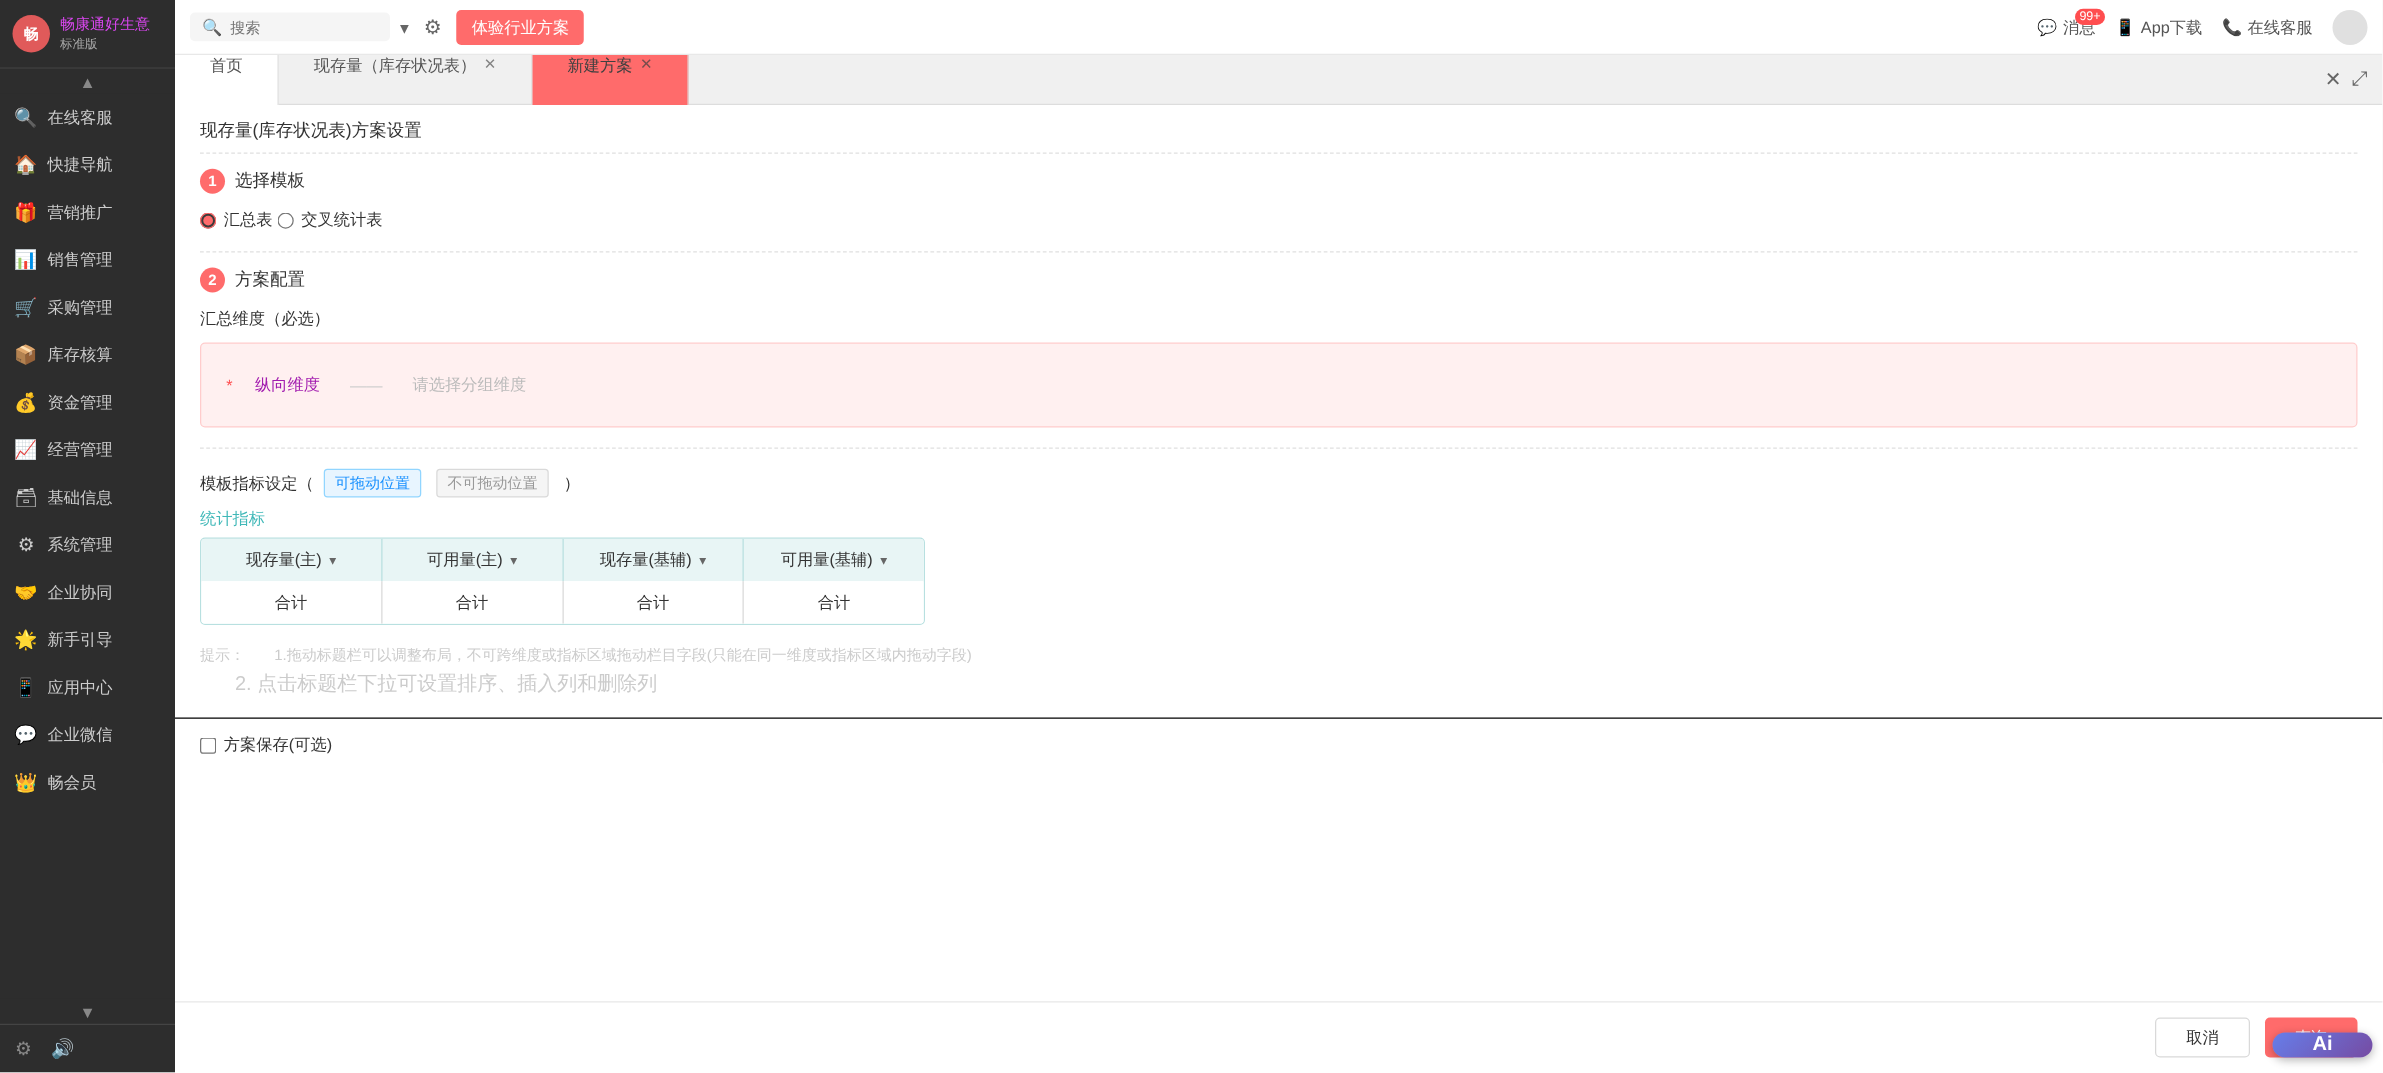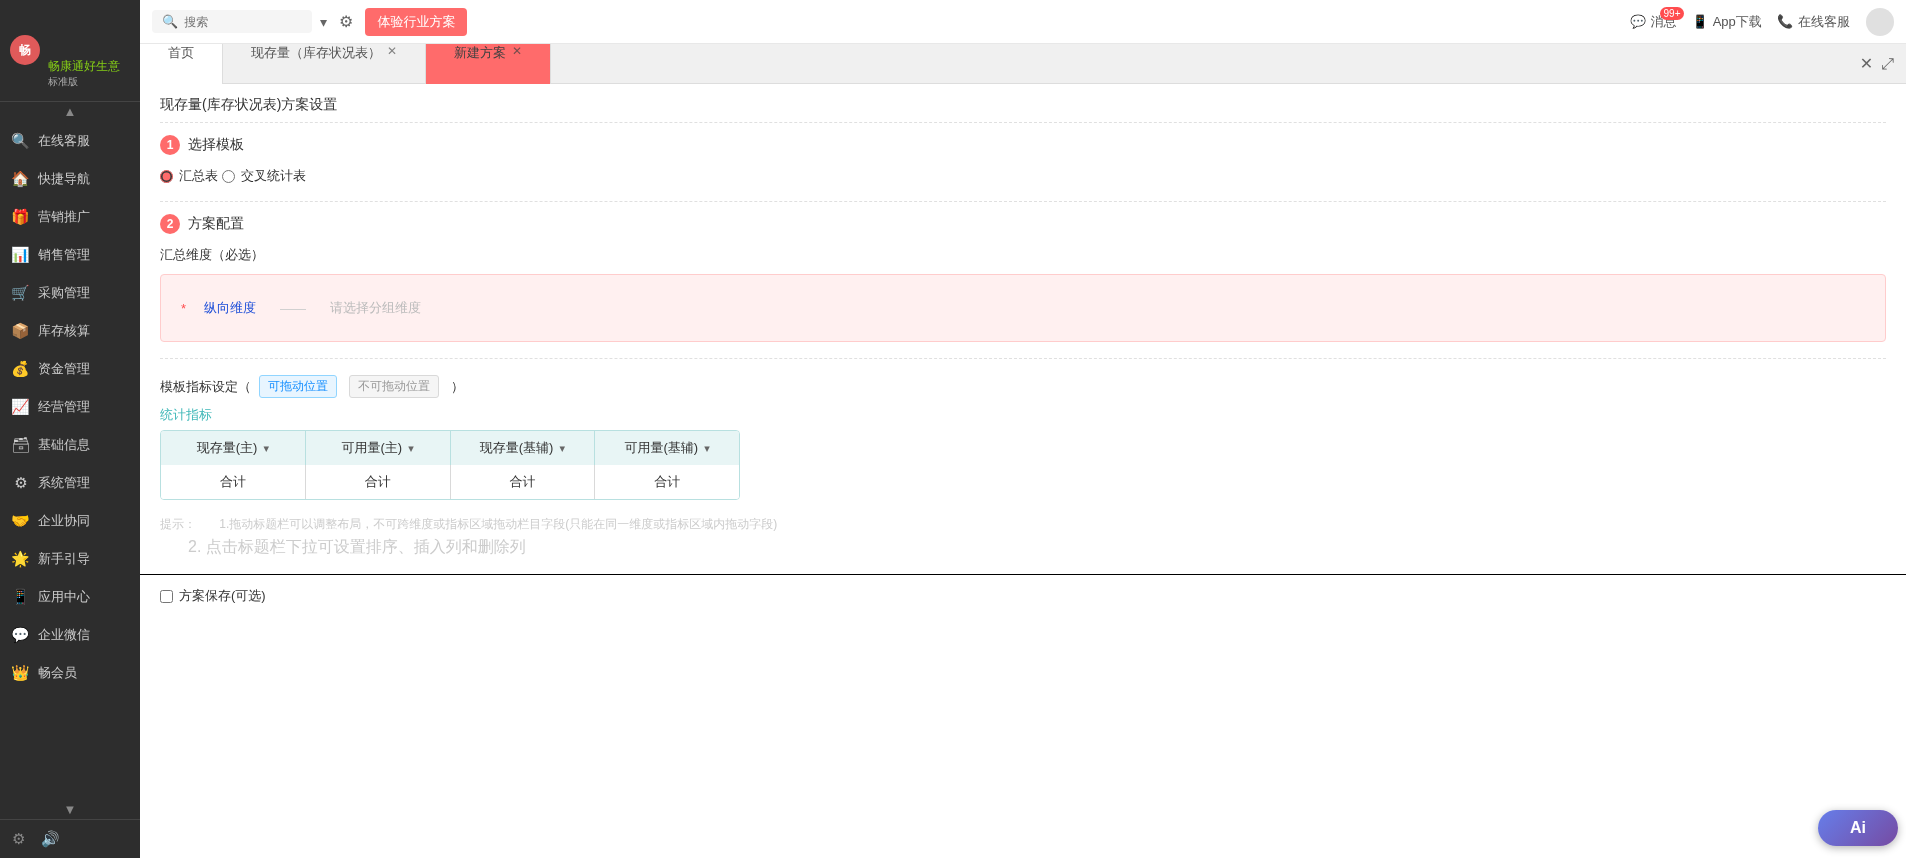--- a/index.html
+++ b/index.html
@@ -23,21 +23,21 @@
       gap: 8px;
     }
     .sidebar-logo-icon {
       width: 30px;
       height: 30px;
       background: #e05a5a;
       border-radius: 50%;
       display: flex; align-items: center; justify-content: center;
       color: white; font-weight: bold; font-size: 12px;
     }
-    .sidebar-logo-text { font-size: 12px; color: #84cc16; line-height: 1.3; margin-top: 47px; }
+    .sidebar-logo-text { font-size: 12px; color: #d946ef; line-height: 1.3; }
     .sidebar-logo-sub { font-size: 10px; color: #aaa; }
     .sidebar-scroll-up, .sidebar-scroll-down {
       width: 100%;
       height: 20px;
       background: #2d2d2d;
       display: flex; align-items: center; justify-content: center;
       color: #888; cursor: pointer;
     }
     .sidebar-nav { flex: 1; overflow: hidden; }
     .sidebar-item {
@@ -212,21 +212,21 @@
       background: #fff0f0;
       border: 1px solid #ffcccc;
       border-radius: 4px;
       padding: 24px 20px;
       margin-bottom: 16px;
     }
     .pink-box-inner {
       display: flex; align-items: center; gap: 16px;
     }
     .required-star { color: #ff4d4f; margin-right: 2px; }
-    .dim-label { color: #1d4ed8; font-size: 13px; }
+    .dim-label { color: #a21caf; font-size: 13px; }
     .dim-dash { color: #ccc; margin: 0 8px; }
     .dim-placeholder { color: #bbb; font-size: 13px; }
 
     .indicator-settings {
       margin-bottom: 8px;
     }
     .indicator-settings-label {
       font-size: 13px; color: #333; margin-bottom: 6px;
       display: flex; align-items: center; gap: 8px;
     }
@@ -330,21 +330,21 @@
       cursor: pointer;
       font-size: 13px;
     }
 
     
     .ai-fab {
       position: fixed;
       bottom: 12px;
       right: 8px;
       width: 80px;
-      height: 36px;
+      height: 20px;
       background: linear-gradient(135deg, #667eea, #764ba2);
       color: white;
       border-radius: 18px;
       display: flex; align-items: center; justify-content: center;
       font-size: 16px; font-weight: bold;
       cursor: pointer;
       box-shadow: 0 2px 8px rgba(0,0,0,0.3);
       z-index: 200;
     }
   </style>
@@ -573,16 +573,20 @@
     <div class="save-plan-row">
       <label>
         <input type="checkbox" style="">
         <span>方案保存(可选)</span>
       </label>
     </div>
 
     <div style="height: 60px;"></div>
   </div>
 
+  <div class="footer-btns">
+    <button class="btn-cancel">取消</button>
+    <button class="btn-query">查询</button>
+  </div>
 
 </div>
 
 <div class="ai-fab">Ai</div>
 
 </body></html>

